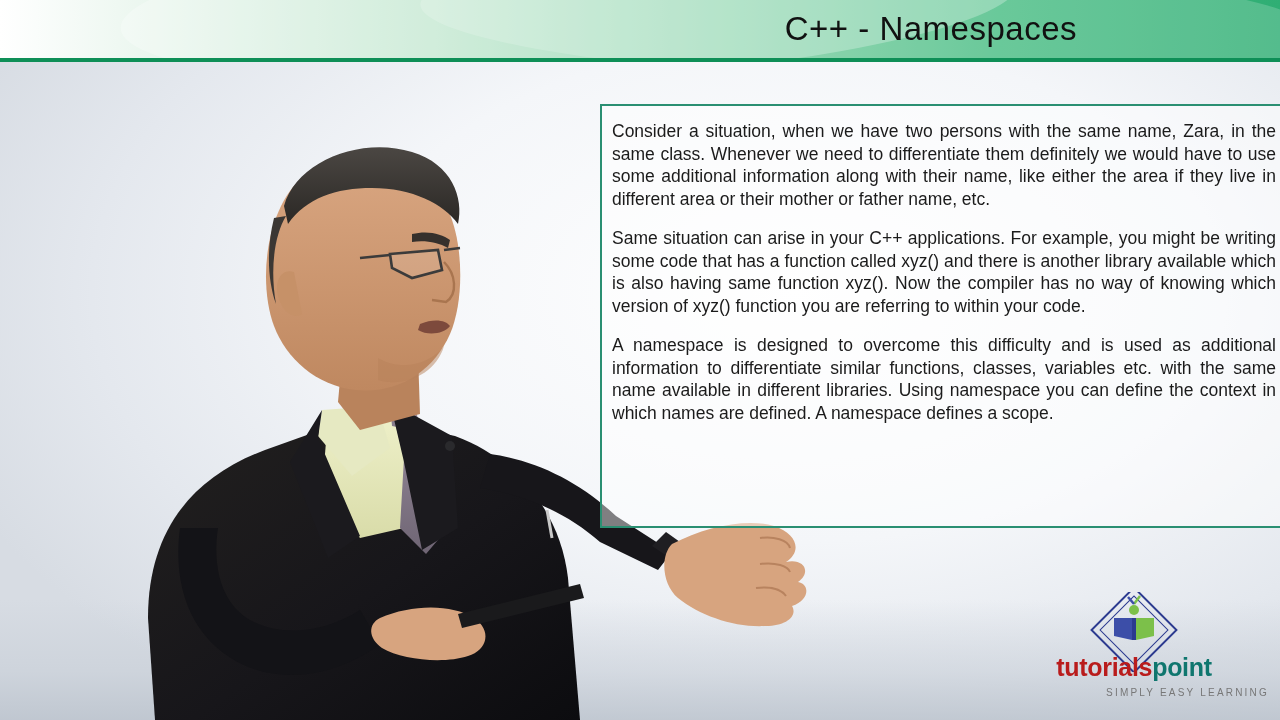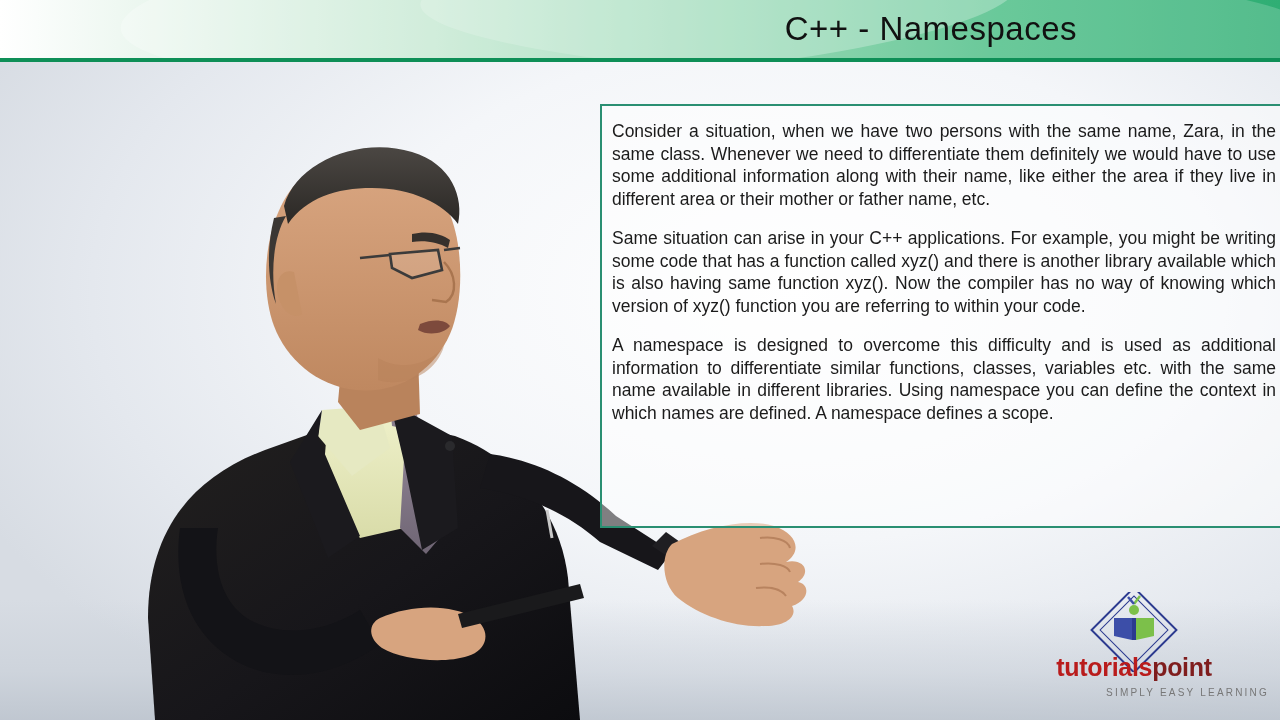--- a/index.html
+++ b/index.html
@@ -114,21 +114,21 @@
   }
   #logo-text {
     position: absolute;
     left: 0; bottom: 20px;
     width: 270px;
     text-align: center;
     font-size: 25px;
     letter-spacing: -0.3px;
   }
   #logo-text .t1 { color: #b91c1c; font-weight: bold; }
-  #logo-text .t2 { color: #7f1d1d; font-weight: bold; }
+  #logo-text .t2 { color: #0f766e; font-weight: bold; }
   #logo-tag {
     position: absolute;
     left: 0; bottom: 4px;
     width: 270px;
     text-align: right;
     font-size: 10px;
     letter-spacing: 2.2px;
     color: #777;
   }
 </style>

